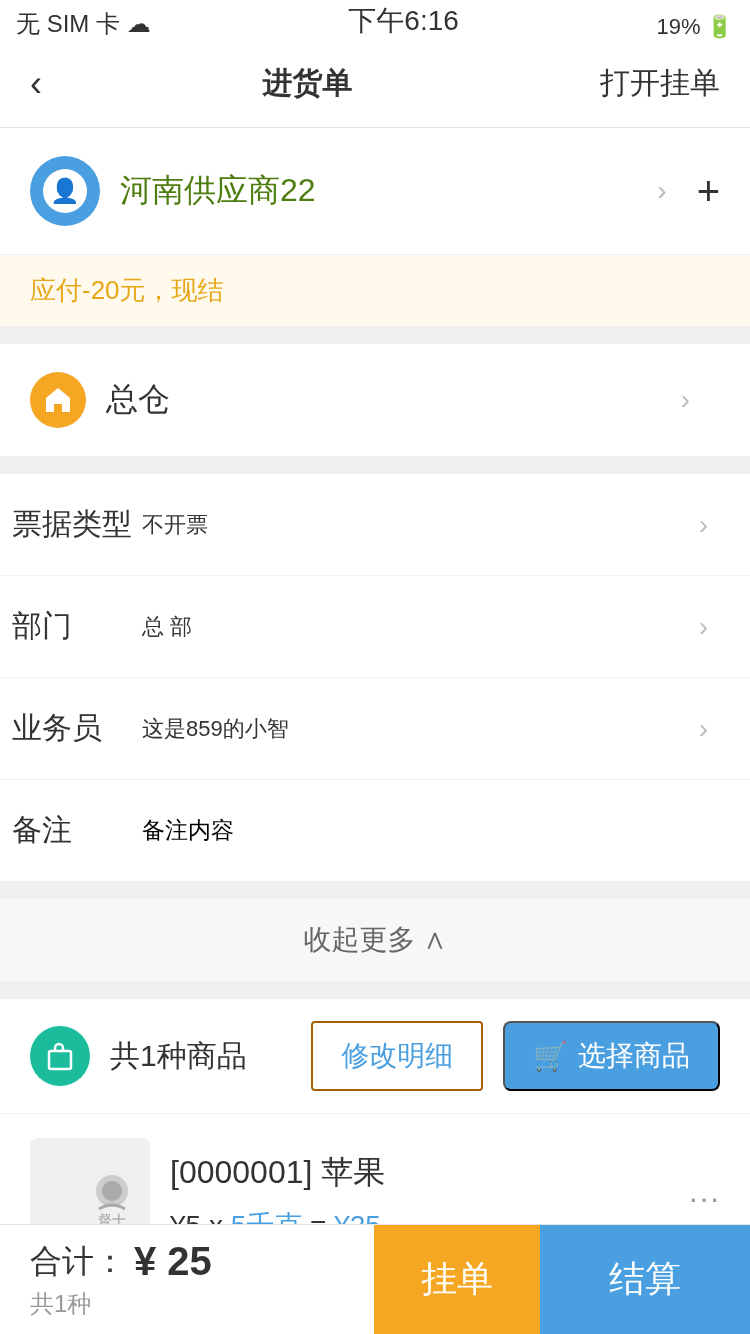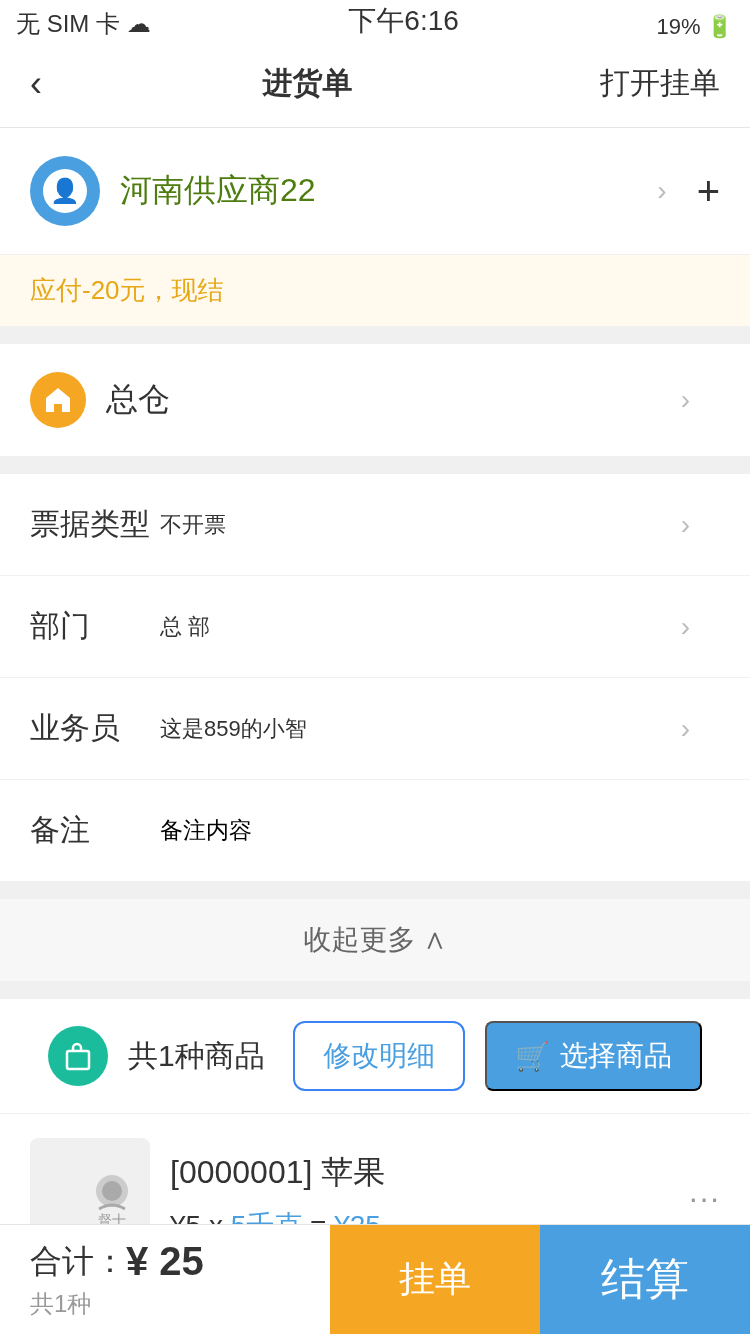--- a/index.html
+++ b/index.html
@@ -140,21 +140,21 @@
       font-size: 32px;
       color: #333;
       flex: 1;
       font-family: Liberation Serif, serif;
     }
 
     
     .form-row {
       display: flex;
       align-items: center;
-      padding: 30px 30px;
+      padding: 30px 12px;
       border-bottom: 1px solid #f0f0f0;
       background: #fff;
     }
     .form-label {
       font-size: 30px;
       color: #333;
       width: 130px;
       flex-shrink: 0;
     }
     .form-value {
@@ -181,44 +181,44 @@
       color: #666;
       margin-bottom: 18px;
       cursor: pointer;
     }
 
     
     .goods-header {
       background: #fff;
       display: flex;
       align-items: center;
-      padding: 22px 48px;
+      padding: 22px 30px;
       gap: 20px;
       border-bottom: 1px solid #f0f0f0;
     }
     .goods-icon {
       width: 60px;
       height: 60px;
       border-radius: 50%;
       background: #1abc9c;
       display: flex;
       align-items: center;
       justify-content: center;
     }
     .goods-count {
       font-size: 30px;
       color: #333;
       flex: 1;
     }
     .btn-outline {
-      border: 2px solid #3b82f6;
+      border: 2px solid #a16207;
       color: #4a9fe0;
       background: #fff;
       padding: 14px 28px;
-      border-radius: 12px;
+      border-radius: 4px;
       font-size: 28px;
       cursor: pointer;
     }
     .btn-filled {
       background: #4a9fe0;
       color: #fff;
       padding: 14px 28px;
       border-radius: 8px;
       font-size: 28px;
       cursor: pointer;
@@ -276,51 +276,51 @@
     }
     .total-section {
       flex: 1;
       padding: 0 30px;
     }
     .total-main {
       font-size: 32px;
       color: #333;
       display: flex;
       align-items: center;
-      gap: 0;
+      gap: 8px;
     }
     .total-amount {
       font-size: 40px;
       font-weight: 600;
       color: #333;
     }
     .total-sub {
       font-size: 24px;
       color: #999;
       margin-top: 4px;
     }
     .btn-hang {
-      width: 210px;
+      width: 166px;
       height: 110px;
       background: #f5a623;
       display: flex;
       align-items: center;
       justify-content: center;
       font-size: 36px;
       color: #fff;
       cursor: pointer;
     }
     .btn-settle {
       width: 210px;
       height: 110px;
       background: #4a9fe0;
       display: flex;
       align-items: center;
       justify-content: center;
-      font-size: 44px;
+      font-size: 36px;
       color: #fff;
       cursor: pointer;
     }
 
     .spacer-bottom { height: 110px; }
   </style>
 </head>
 <body>
 
 <div class="status-bar">

